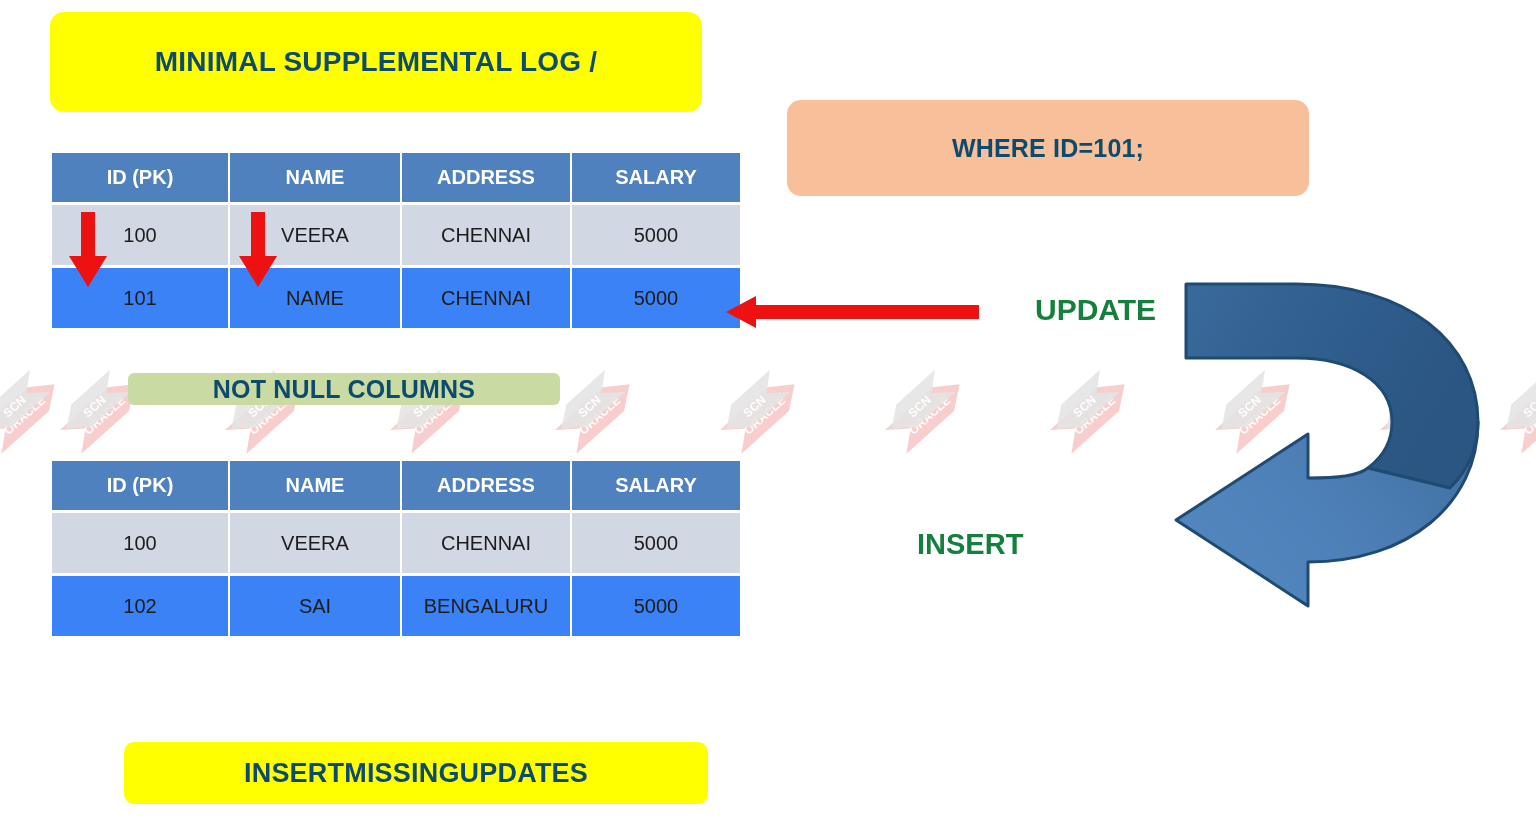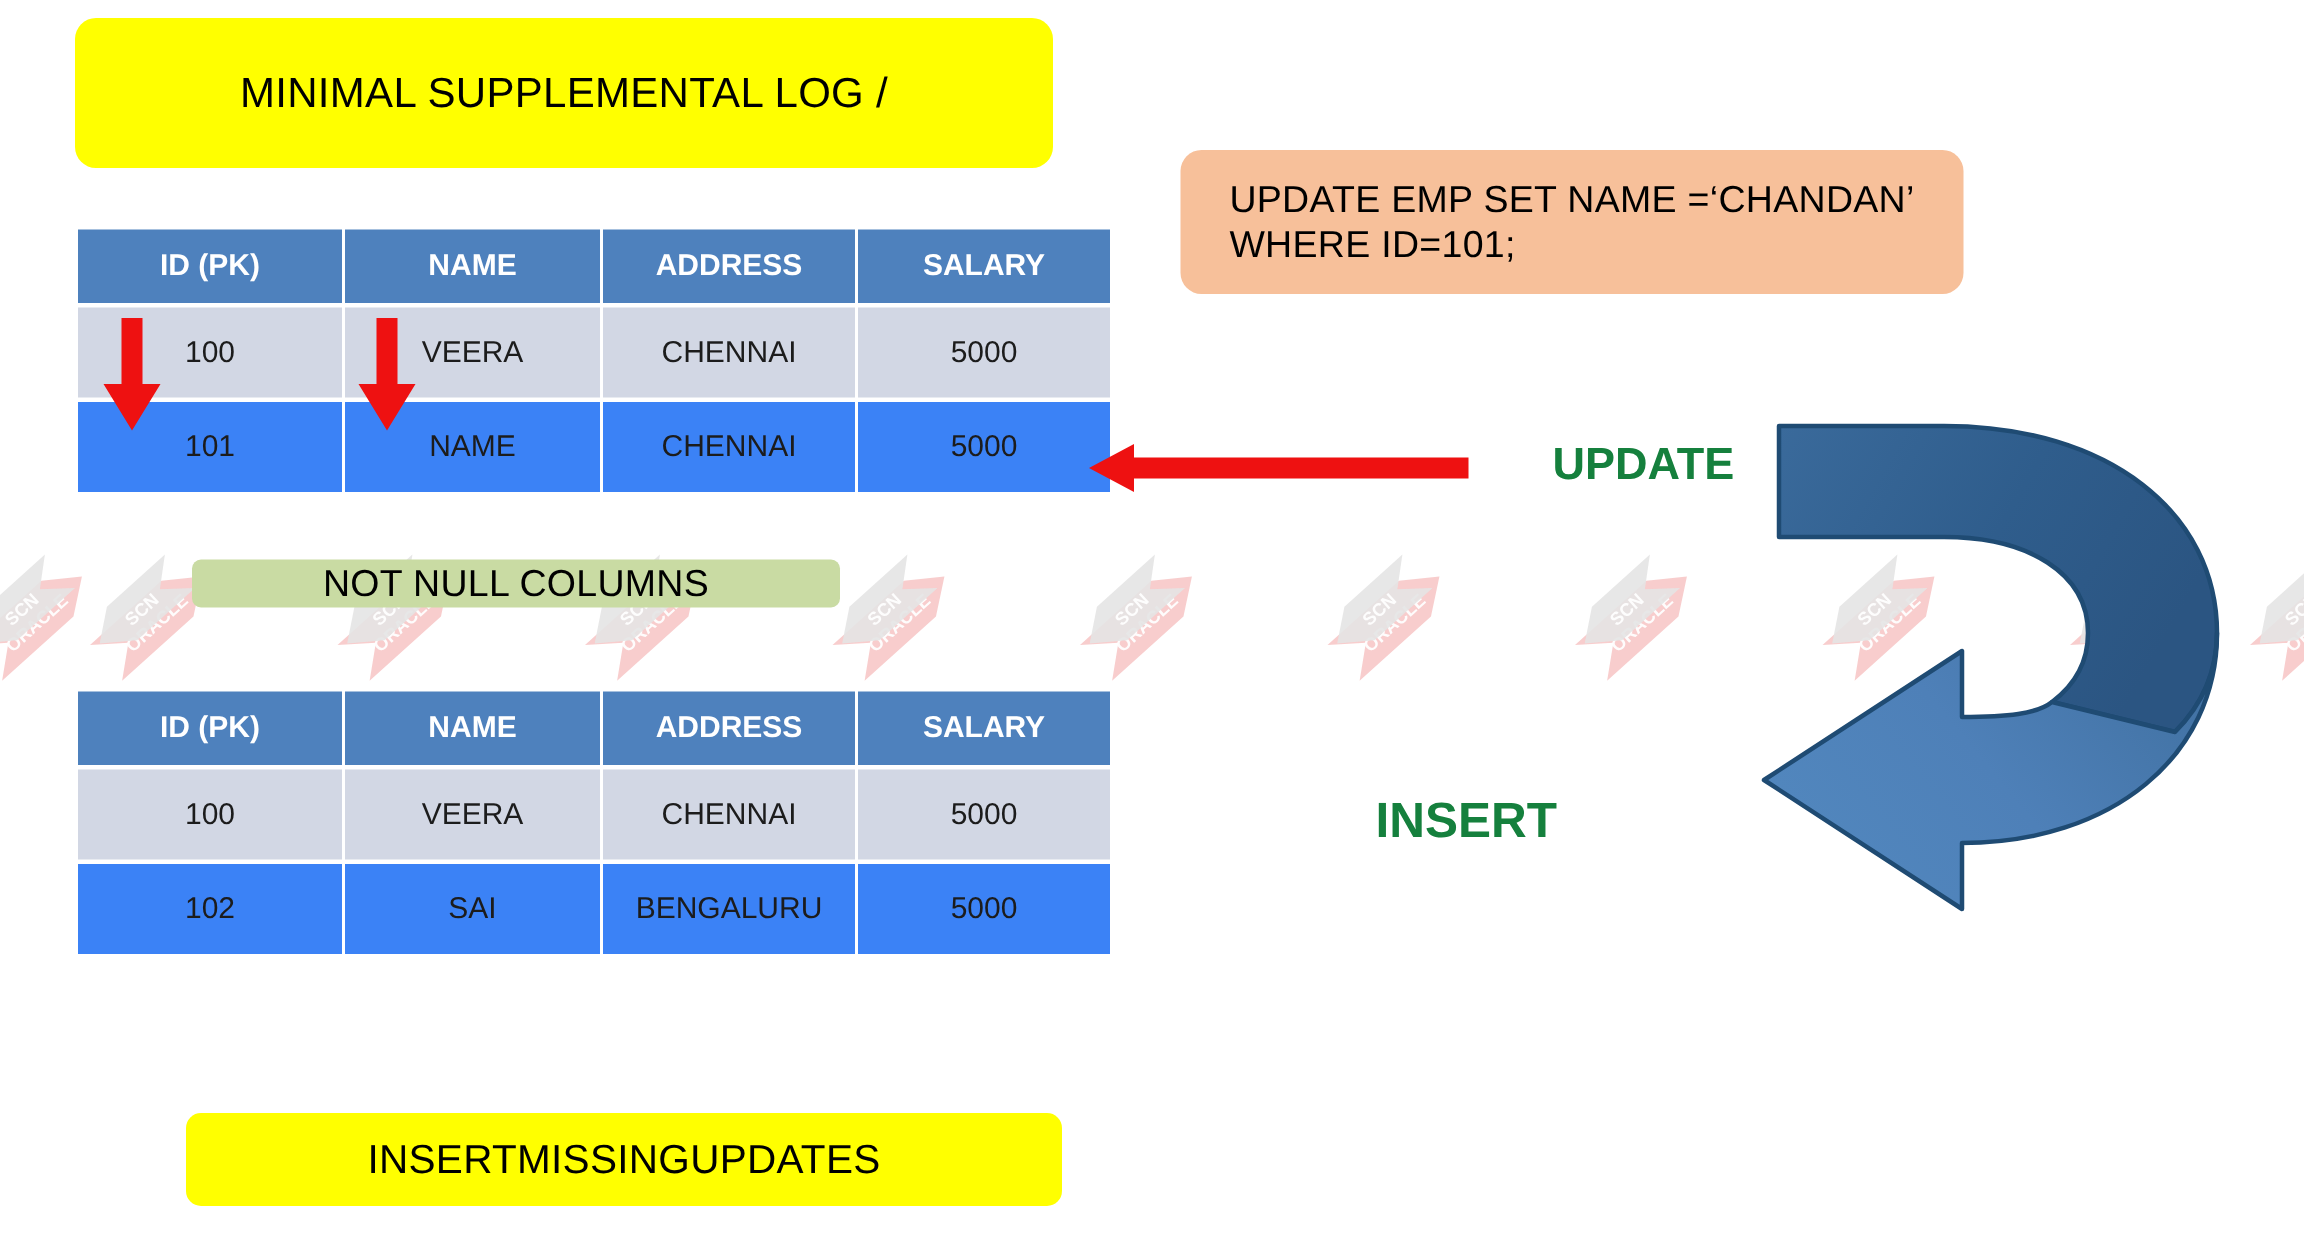--- a/index.html
+++ b/index.html
@@ -12,22 +12,23 @@
   }
   #stage{position:absolute;left:0;top:0;width:1536px;height:824px;overflow:hidden;}
 
   
   #watermarks{position:absolute;left:0;top:0;width:1536px;height:824px;pointer-events:none;z-index:1;}
 
   
   .banner{
     position:absolute;
     display:flex;align-items:center;justify-content:center;
-    font-weight:normal;
-    color:#000000;
+    text-align:center;
+    font-weight:bold;
+    color:#0c4a6e;
     border-radius:10px;
     z-index:3;
     line-height:1.22;
     letter-spacing:.2px;
   }
   #banner-title{
     left:50px;top:12px;width:652px;height:100px;
     background:#ffff00;
     font-size:28px;
     border-radius:14px;
@@ -95,21 +96,21 @@
 
   
   .plain-label{
     position:absolute;
     font-weight:bold;
     color:#15803d;
     z-index:4;
     white-space:nowrap;
   }
   #label-update{left:1035px;top:293px;font-size:30px;}
-  #label-insert{left:917px;top:528px;font-size:33px;}
+  #label-insert{left:917px;top:528px;font-size:29px;}
 
   
   #curved-arrow{position:absolute;left:1170px;top:272px;z-index:4;}
 </style>
 </head>
 <body>
 
 <div id="stage">
 
   <svg id="watermarks" viewBox="0 0 1536 824" width="1536" height="824" aria-hidden="true">
@@ -143,21 +144,20 @@
   </svg>
 
   <div class="banner" id="banner-title">
     <div>
       <div>MINIMAL SUPPLEMENTAL LOG /</div>
     </div>
   </div>
 
   <div class="banner" id="banner-sql">
     <div>
-      <div>UPDATE EMP SET NAME =‘CHANDAN’</div>
       <div>WHERE ID=101;</div>
     </div>
   </div>
 
   <table class="tbl" id="table1">
     <thead>
       <tr>
         <th class="c-id">ID  (PK)</th>
         <th class="c-name">NAME</th>
         <th class="c-addr">ADDRESS</th>

